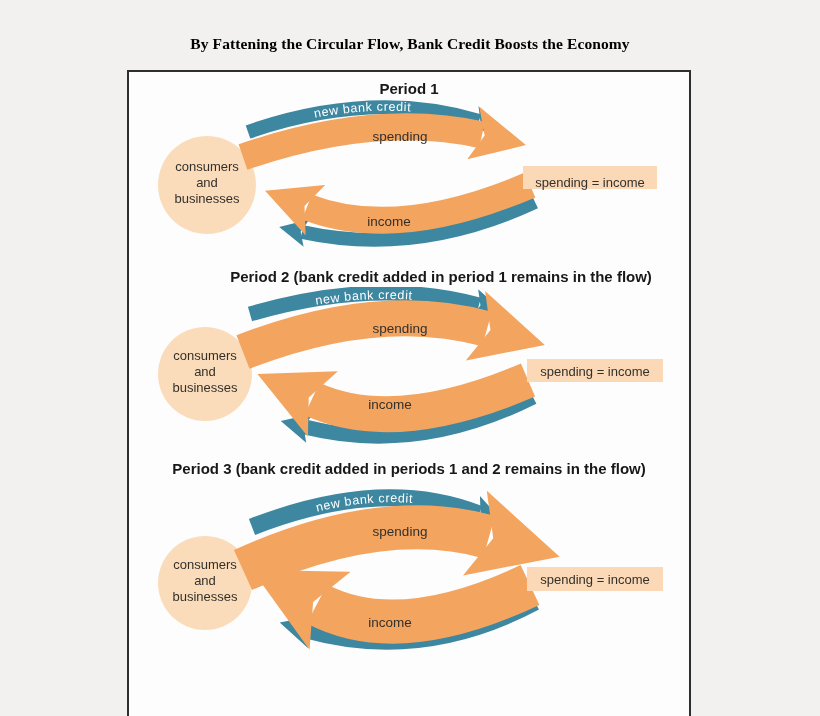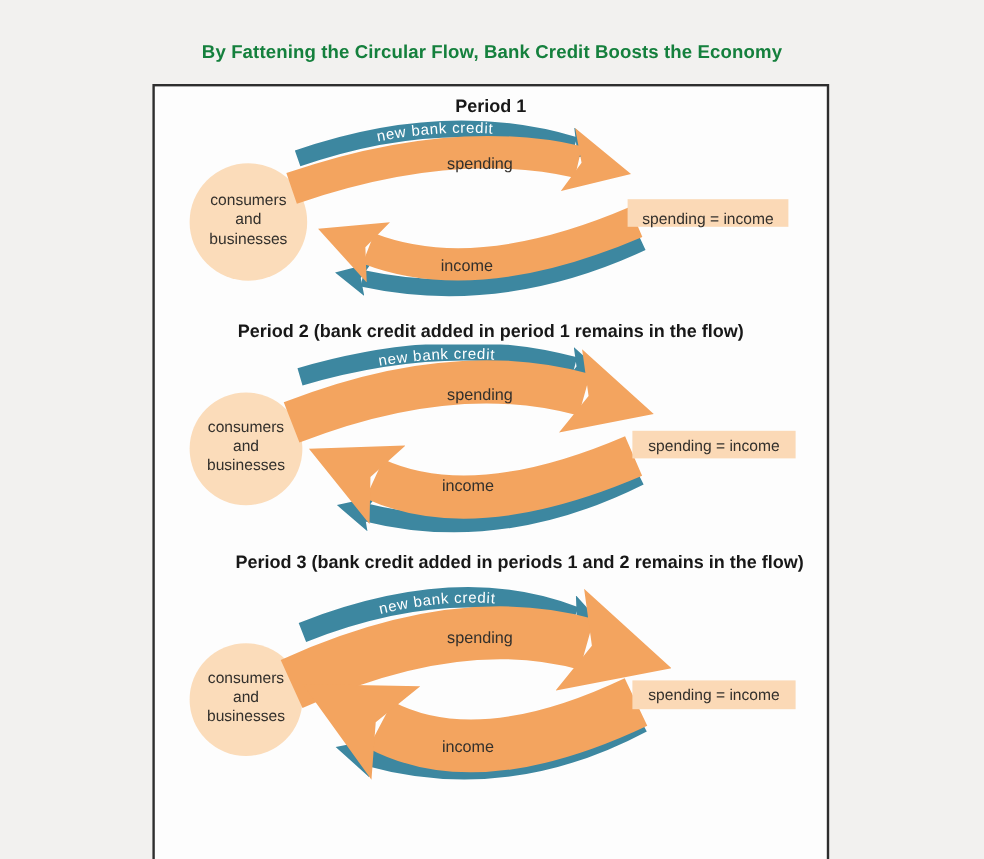--- a/index.html
+++ b/index.html
@@ -15,22 +15,23 @@
     overflow:hidden;
   }
   .diagram-title{
     position:absolute;
     top:35px;
     left:0;
     width:820px;
     text-align:center;
     font-size:15.5px;
     font-weight:bold;
-    color:#15803d;
+    color:#000000;
     letter-spacing:0.1px;
+    font-family:Liberation Serif, serif;
   }
   .frame{
     position:absolute;
     left:127px;
     top:70px;
     width:564px;
     height:716px;
     background:#fdfdfd;
     border:2px solid #2e2e2e;
     box-sizing:border-box;
@@ -39,22 +40,22 @@
     position:absolute;
     left:0;
     width:560px;
     text-align:center;
     font-size:15px;
     font-weight:bold;
     color:#181818;
     z-index:5;
   }
   .ph1{top:8px;}
-  .ph2{top:196px;}
-  .ph3{top:388px;margin-left:24px;}
+  .ph2{top:196px;padding-left:32px;}
+  .ph3{top:388px;}
   .psvg{position:absolute;left:-2px;z-index:1;}
   .psvg1{top:25px;}
   .psvg2{top:215px;}
   .psvg3{top:410px;}
   text{font-family:"Liberation Sans", sans-serif;}
   .node-text{font-size:13px;fill:#33302c;}
   .flow-label{font-size:13.5px;fill:#33302c;}
   .curved-label{font-size:12.5px;fill:#ffffff;letter-spacing:0.6px;}
   .eq-label{font-size:13px;fill:#33302c;}
 </style>

